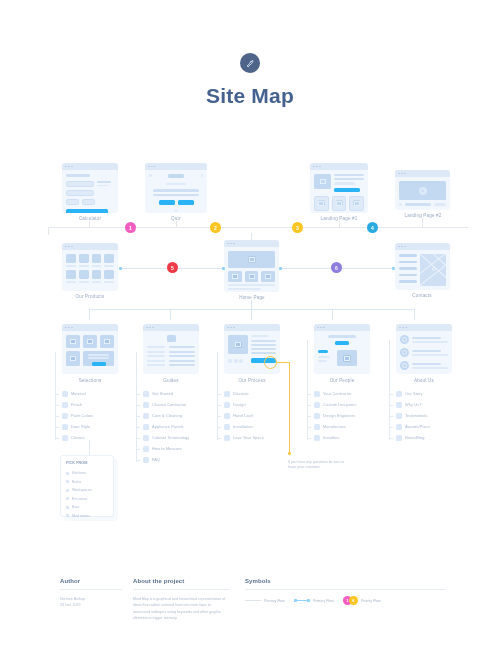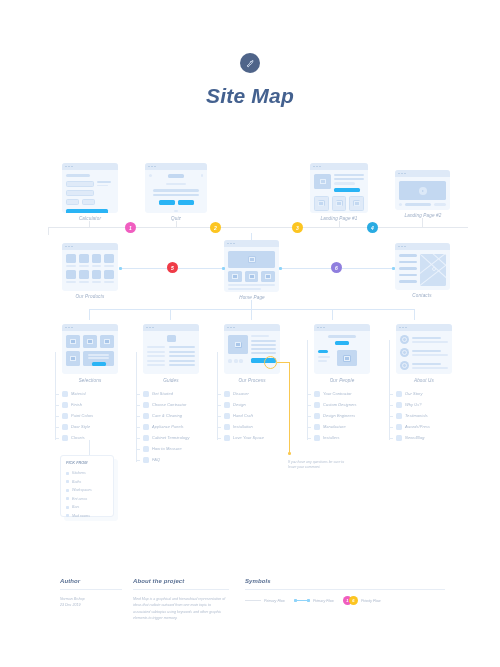--- a/index.html
+++ b/index.html
@@ -4,21 +4,21 @@
 <style>
   * { box-sizing: border-box; margin: 0; padding: 0; }
   body {
     width: 500px; height: 667px;
     background: #ffffff;
     font-family: "Liberation Sans", sans-serif;
     color: #8a9bb8;
     overflow: hidden;
     position: relative;
   }
-  .page { position: relative; width: 500px; height: 667px; font-style: italic; }
+  .page { position: relative; width: 500px; height: 667px; }
 
   
   .logo {
     position: absolute; left: 240px; top: 53px;
     width: 20px; height: 20px; border-radius: 50%;
     background: #4f6489;
     display: flex; align-items: center; justify-content: center;
   }
   .logo svg { width: 10px; height: 10px; }
   .title {

